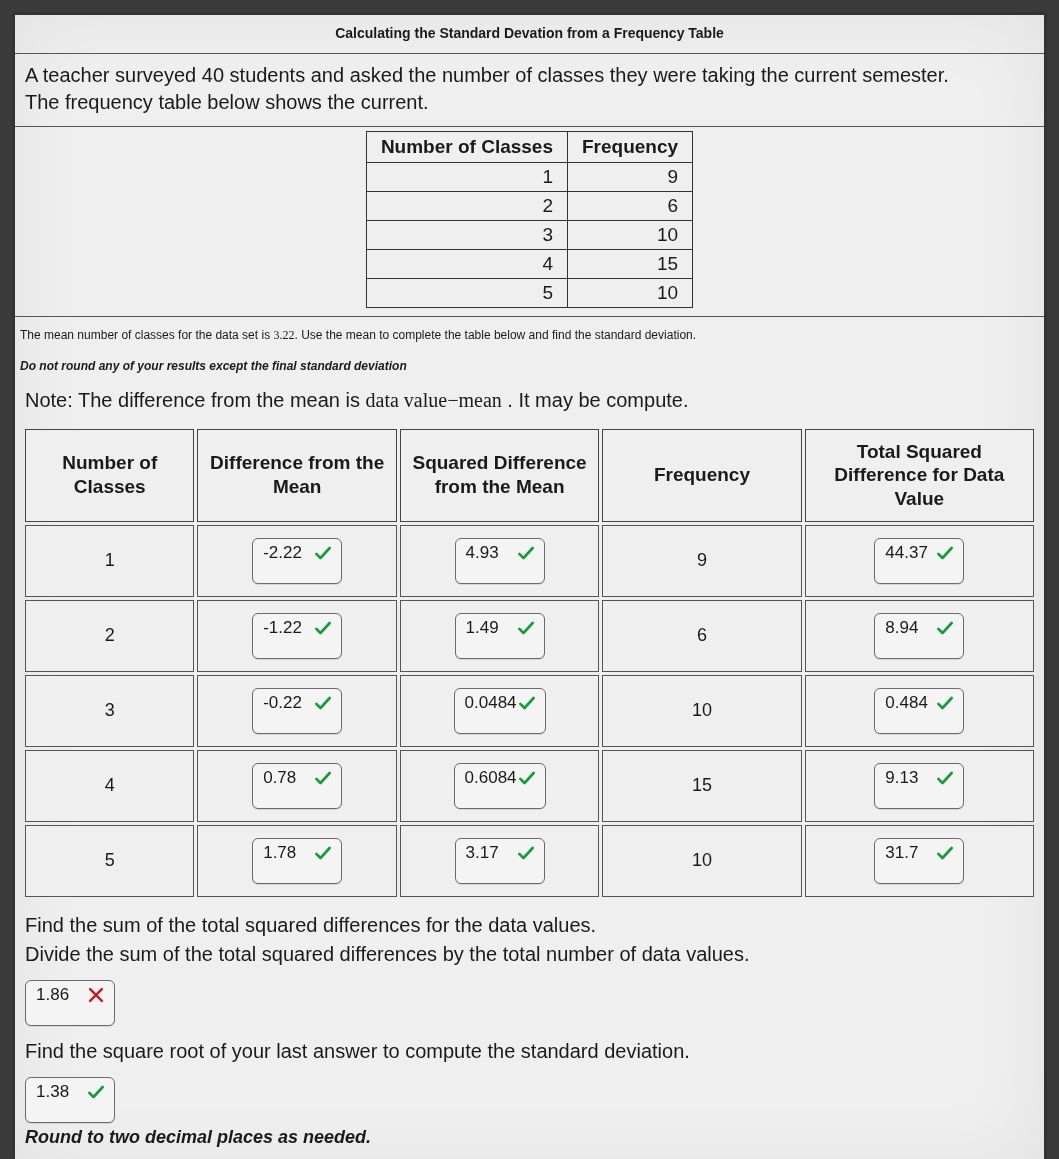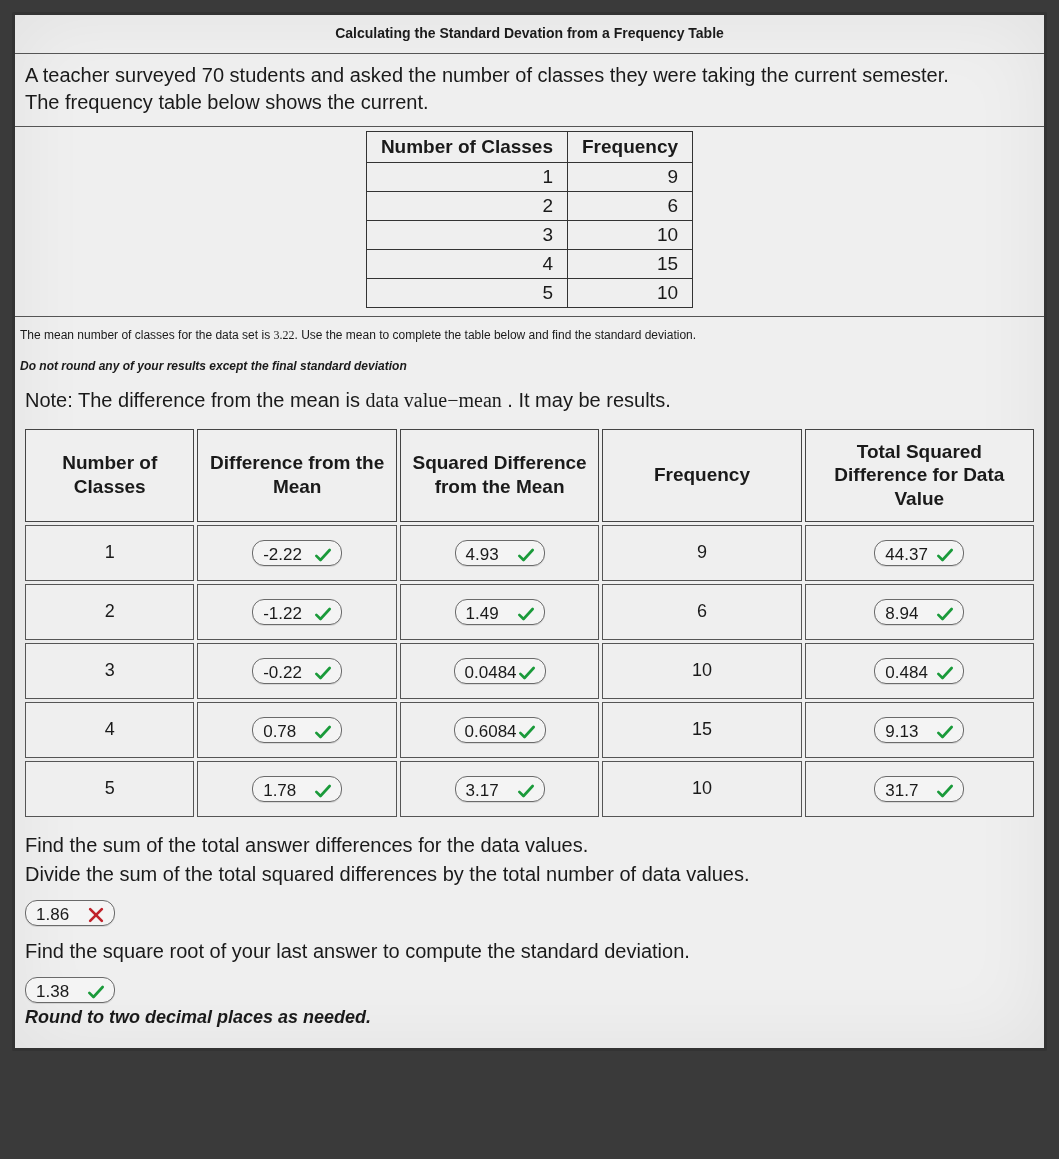--- a/index.html
+++ b/index.html
@@ -85,22 +85,22 @@
     text-align: center;
     vertical-align: middle;
     height: 56px;
   }
   .ans-box {
     display: inline-flex;
     align-items: center;
     gap: 0;
     border: 1px solid #6a6a6a;
     background: #f4f4f4;
-    padding: 4px 8px 0 10px;
-    border-radius: 12px;
+    padding: 4px 8px 20px 10px;
+    border-radius: 6px;
     min-width: 84px;
     font-size: 17px;
     box-shadow: 0 1px 0 rgba(0,0,0,0.1);
   }
   .ans-val { min-width: 50px; text-align: left; }
   .mark { width: 20px; height: 20px; display: inline-block; }
   .chk path { stroke: #1a9a3a; stroke-width: 3.2; fill: none; stroke-linecap: round; stroke-linejoin: round; }
   .cross path { stroke: #c0222a; stroke-width: 3.2; fill: none; stroke-linecap: round; }
   .steps { padding: 14px 10px 6px; font-size: 20px; }
   .step-row { padding: 8px 10px 14px; }
@@ -114,21 +114,21 @@
   }
 </style>
 </head>
 <body>
 
 <div class="sheet">
 
   <div class="title-row">Calculating the Standard Devation from a Frequency Table</div>
 
   <div class="prompt">
-    <span>A teacher surveyed 70 students and asked the number of classes they were taking the current semester.</span><br>
+    <span>A teacher surveyed 40 students and asked the number of classes they were taking the current semester.</span><br>
     <span>The frequency table below shows the current.</span>
   </div>
 
   <div class="freq-wrap">
     <table>
       <thead>
         <tr>
           <th>Number of Classes</th>
           <th>Frequency</th>
         </tr>
@@ -160,21 +160,21 @@
 
   <div class="instr">
     <span>The mean number of classes for the data set is </span><span class="mathfont">3.22</span><span>. Use the mean to complete the table below and find the standard deviation.</span>
   </div>
 
   <div class="instr">
     <b><i><span>Do not round any of your results except the final standard deviation</span></i></b>
   </div>
 
   <div class="note">
-    <span>Note: The difference from the mean is  </span><span class="mathfont">data value−mean</span><span> . It may be results.</span>
+    <span>Note: The difference from the mean is  </span><span class="mathfont">data value−mean</span><span> . It may be compute.</span>
   </div>
 
   <table class="calc-table">
     <thead>
       <tr>
         <th style="width:17%">Number of Classes</th>
         <th style="width:20%">Difference from the Mean</th>
         <th style="width:20%">Squared Difference from the Mean</th>
         <th style="width:20%">Frequency</th>
         <th style="width:23%">Total Squared Difference for Data Value</th>
@@ -287,21 +287,21 @@
         <td><span class="ans-box">
               <span class="ans-val">31.7</span>
               <svg class="mark chk" viewBox="0 0 24 24">
                 <path d="M4 13 L9 18 L20 6"></path>
               </svg>
             </span></td>
       </tr>
     </tbody>
   </table>
 
-  <div class="steps">Find the sum of the total answer differences for the data values.</div>
+  <div class="steps">Find the sum of the total squared differences for the data values.</div>
 
   <div class="steps" style="padding-top:0">Divide the sum of the total squared differences by the total number of data values.</div>
   <div class="step-row">
     <span class="ans-box">
       <span class="ans-val">1.86</span>
       <svg class="mark cross" viewBox="0 0 24 24">
           <path d="M5 5 L19 19"></path>
           <path d="M19 5 L5 19"></path>
         </svg>
     </span>

